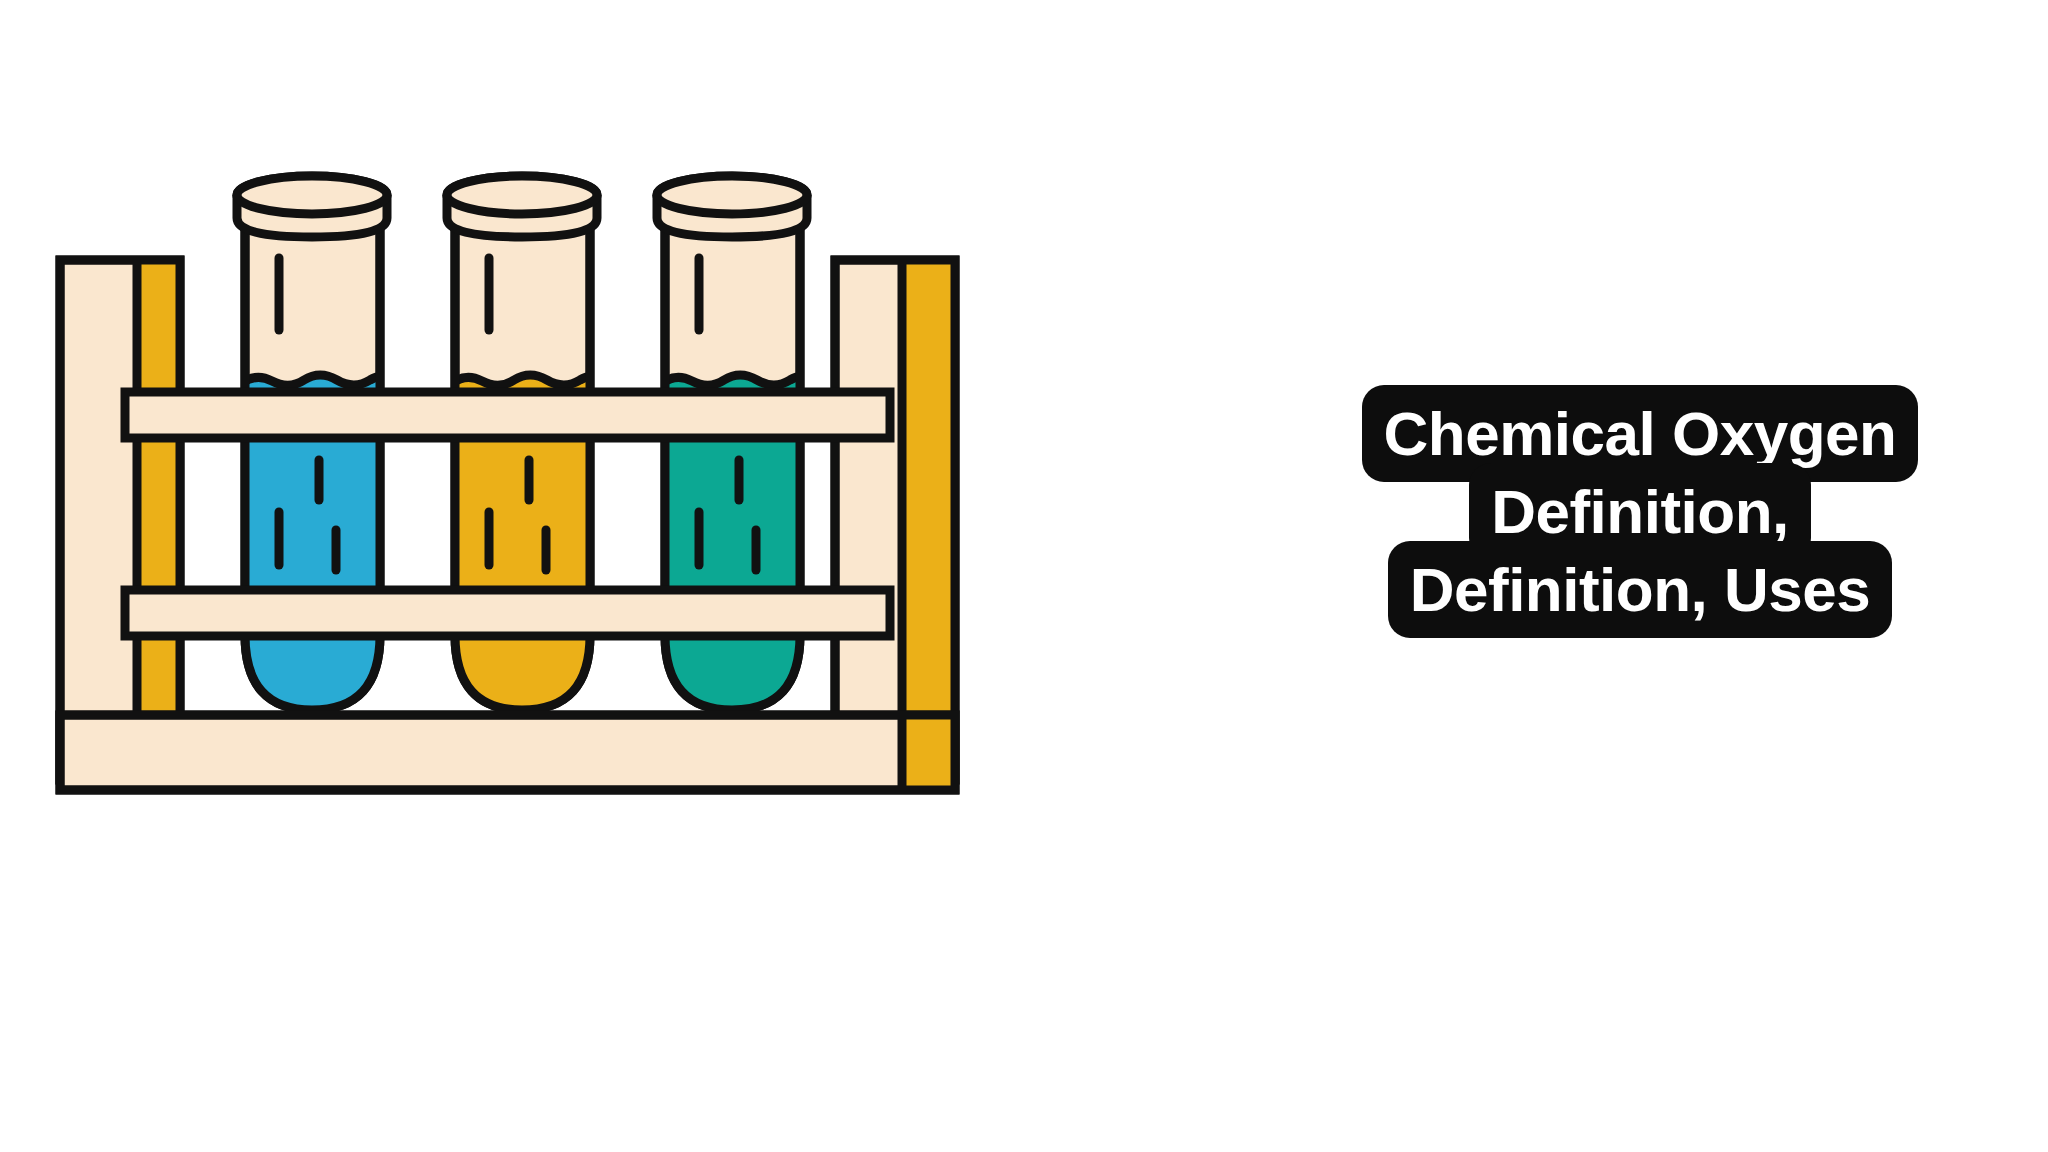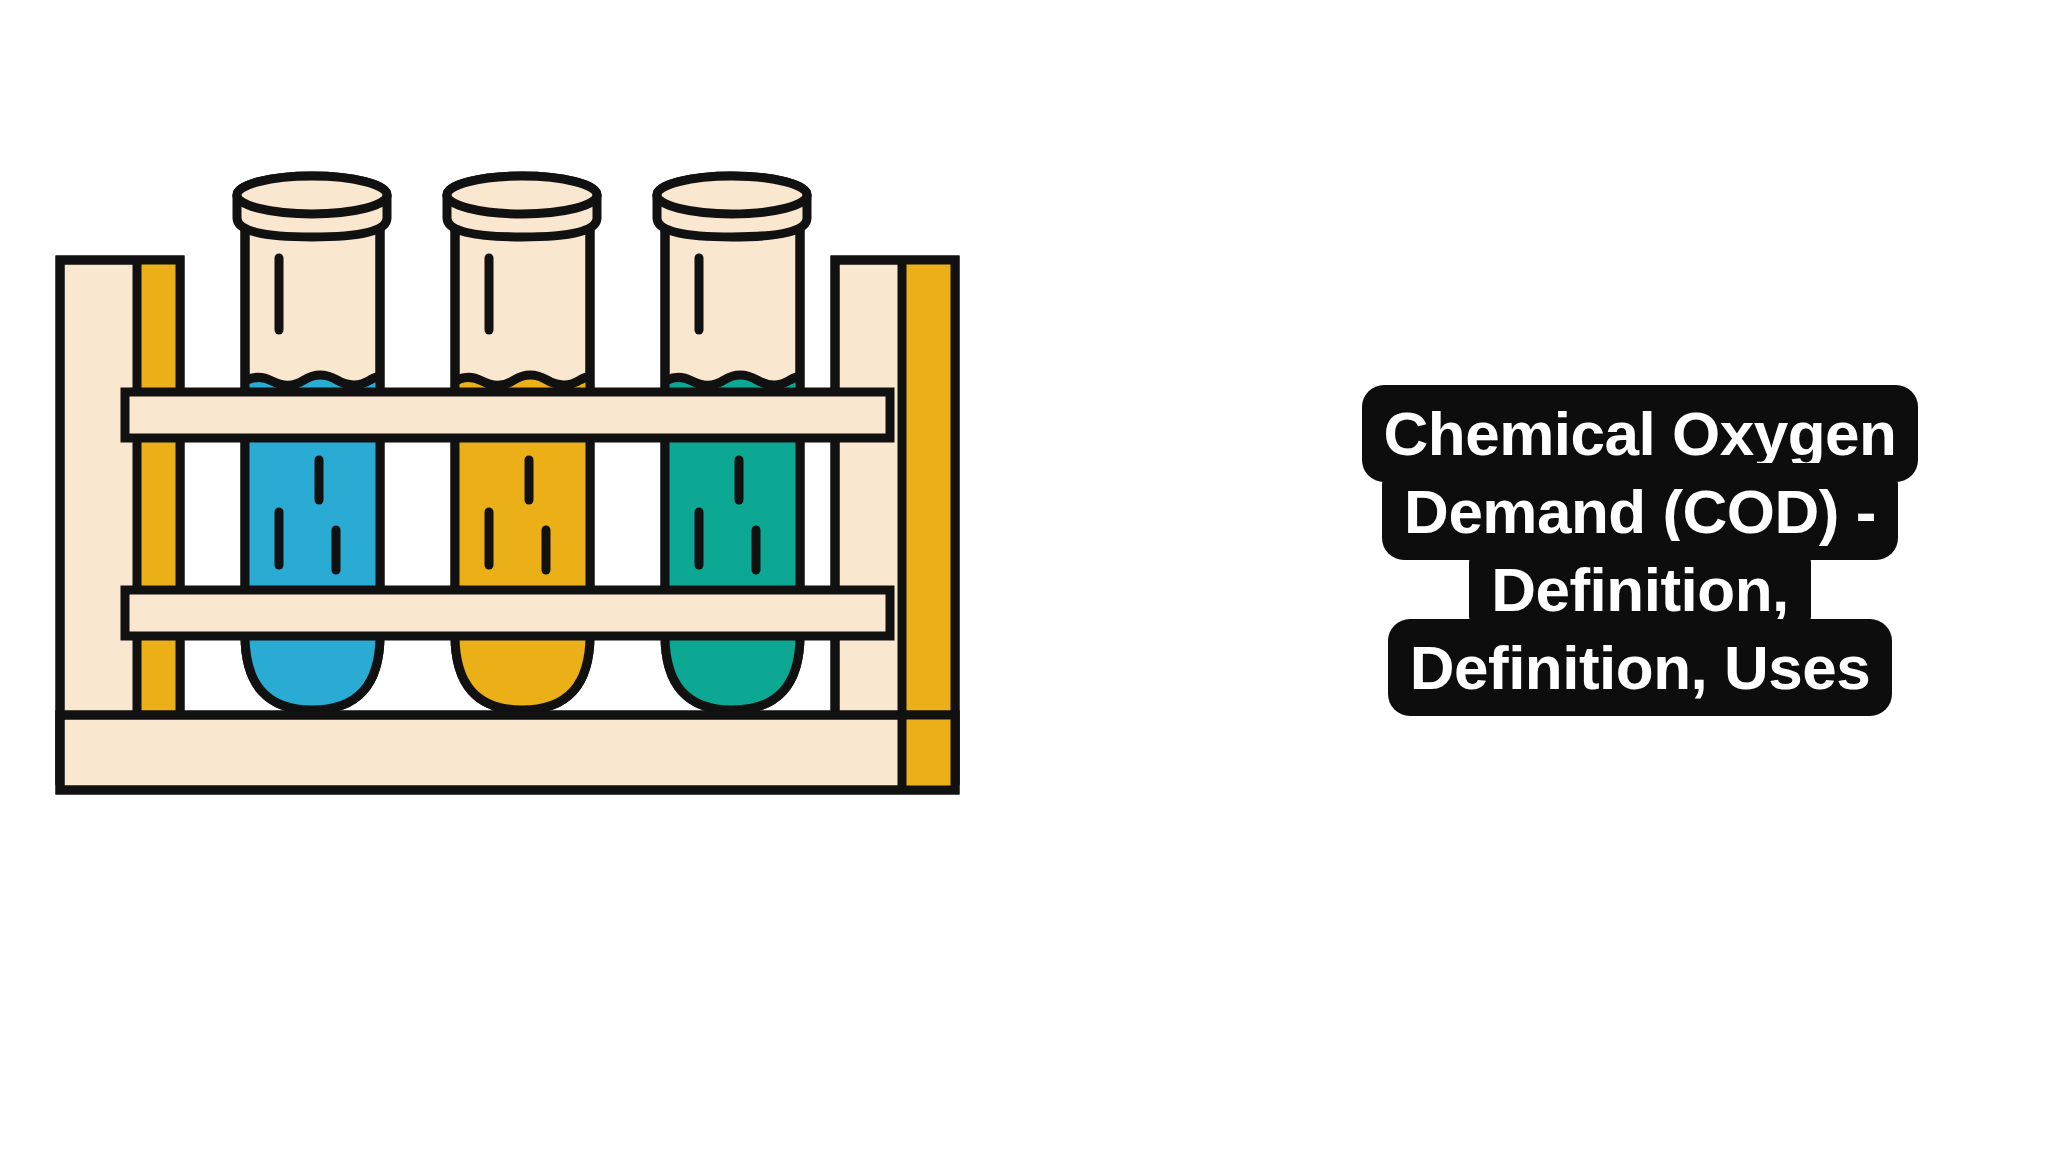--- a/index.html
+++ b/index.html
@@ -143,18 +143,17 @@
         <rect x="20" y="575" width="895" height="75" fill="#FAE7CF" stroke="#111111" stroke-width="9"></rect>
         <rect x="862" y="579" width="49" height="67" fill="#EBB018"></rect>
         <rect x="20" y="575" width="895" height="75" fill="none" stroke="#111111" stroke-width="9"></rect>
         <line x1="862" y1="579" x2="862" y2="646" stroke="#111111" stroke-width="9"></line>
       </g>
     </svg>
   </div>
 
   <div id="title-block">
     <div class="title-line"><span>Chemical Oxygen</span></div>
-    <div class="title-line"><span>Demand (COD) -</span></div>
     <div class="title-line"><span>Definition,</span></div>
     <div class="title-line"><span>Definition, Uses</span></div>
   </div>
 
 </div>
 
 </body></html>

